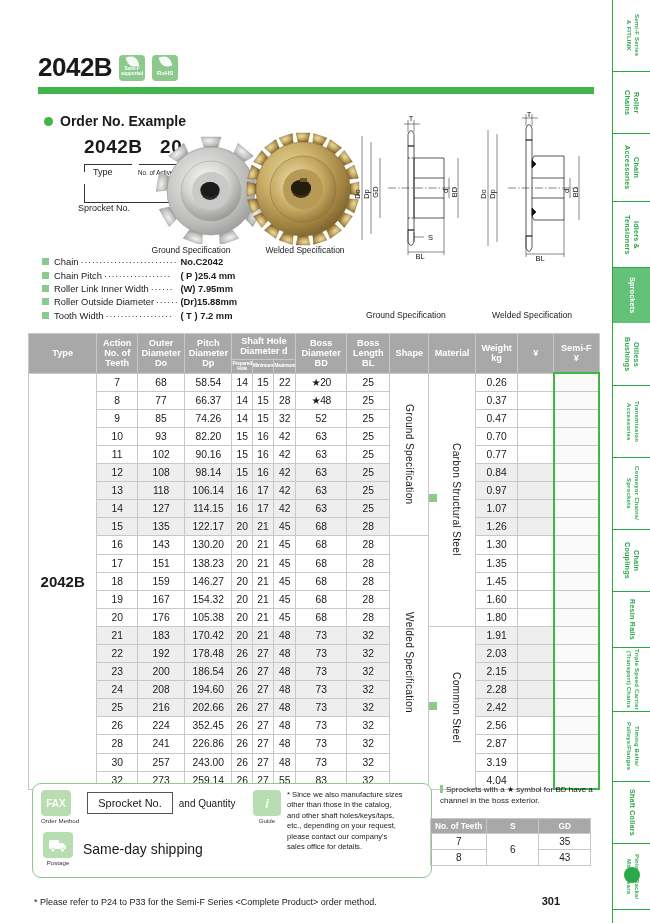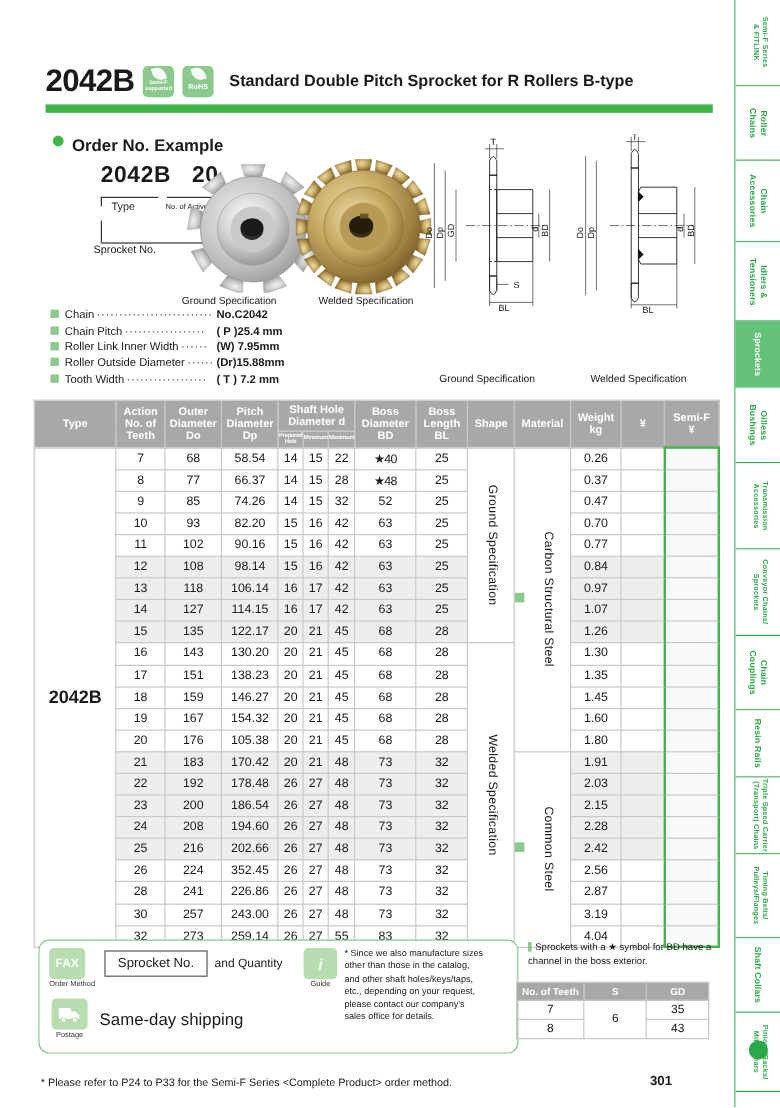--- a/index.html
+++ b/index.html
@@ -49,21 +49,21 @@
   .badge-leaf {
     position:absolute; width:11px; height:11px; background:#fff;
     border-radius:0 70% 0 70%; transform:translateY(-6px) rotate(-15deg); opacity:.92;
   }
   .badge-wrap { position:relative; display:flex; align-items:center; justify-content:center; }
   .hdr-title { font-size:13.5px; font-weight:bold; margin-left:6px; }
   .hdr-rule { margin-top:4px; height:7px; background:#3fb54a; width:556px; }
 
   
   .order { position:absolute; left:44px; top:113px; width:300px; }
-  .order-h { display:flex; align-items:flex-start; gap:7px; font-size:14px; font-weight:bold; }
+  .order-h { display:flex; align-items:center; gap:7px; font-size:14px; font-weight:bold; }
   .bullet { width:9px; height:9px; border-radius:50%; background:#3fb54a; display:inline-block; }
   .order-code { margin:7px 0 0 40px; font-size:19px; font-weight:bold; letter-spacing:0.5px; }
   .ln { position:absolute; background:#333; }
   .order-cap { position:absolute; font-size:9px; }
   .order-cap.tiny { font-size:6.3px; }
 
   
   .photo { position:absolute; }
   .photo-cap { position:absolute; font-size:8.5px; text-align:center; }
 
@@ -147,21 +147,20 @@
     <div class="hdr-row">
       <div class="hdr-code">2042B</div>
       <div class="badge badge-wrap">
         <div class="badge-leaf"></div>
         <div class="badge-semi">Semi-F<br>supported</div>
       </div>
       <div class="badge badge-wrap">
         <div class="badge-leaf"></div>
         <div class="badge-rohs">RoHS</div>
       </div>
-      <div class="hdr-title">Standard Double Pitch Sprocket for R Rollers B-type</div>
     </div>
     <div class="hdr-rule"></div>
   </div>
 
   <div class="order">
     <div class="order-h">
       <span class="bullet"></span>
       <span>Order No. Example</span>
     </div>
     <div class="order-code">
@@ -409,21 +408,21 @@
     </thead>
     <tbody id="tbody">
         <tr>
           <td class="type" rowspan="23">2042B</td>
           <td>7</td>
           <td>68</td>
           <td>58.54</td>
           <td>14</td>
           <td>15</td>
           <td>22</td>
-          <td class="star">★40</td>
+          <td class="star">★20</td>
           <td>25</td>
           <td rowspan="9" class="vcell">
             <span class="vtext">Ground Specification</span>
           </td>
           <td rowspan="14" class="vcell">
             <div class="mat-wrap">
               <div class="mat-sq"></div>
               <span class="vtext">Carbon Structural Steel</span>
             </div>
           </td>

